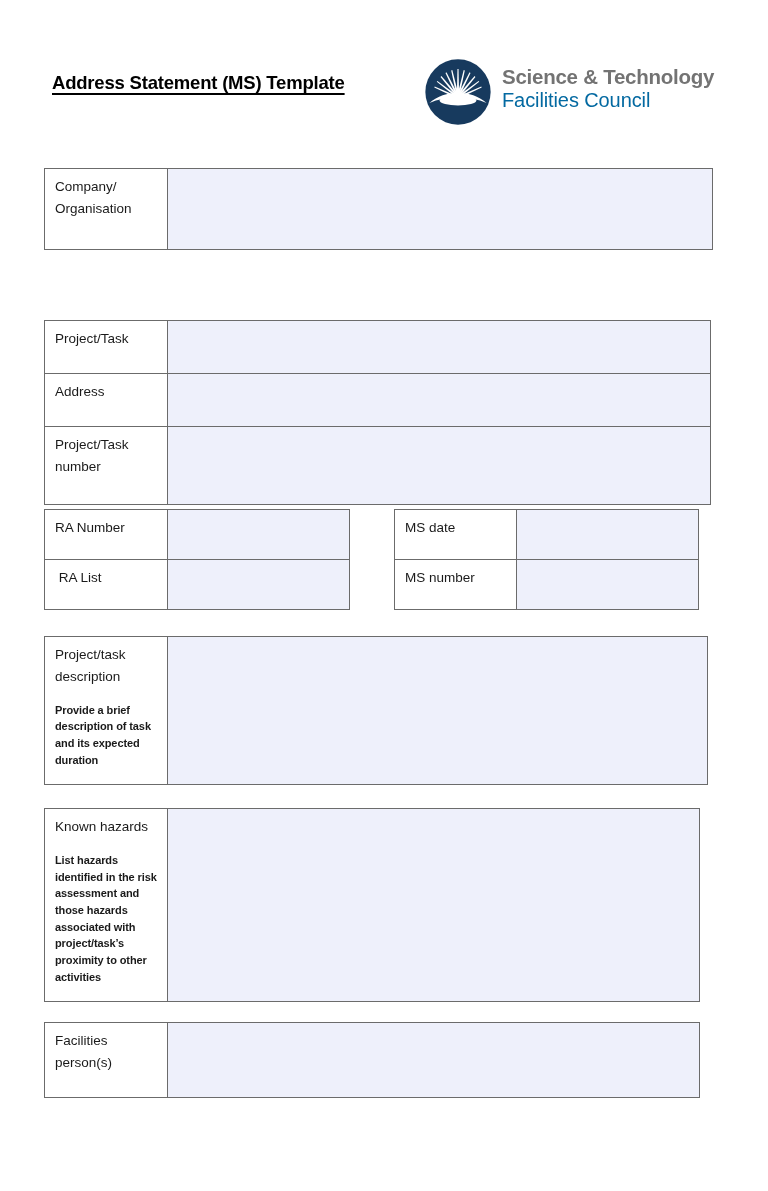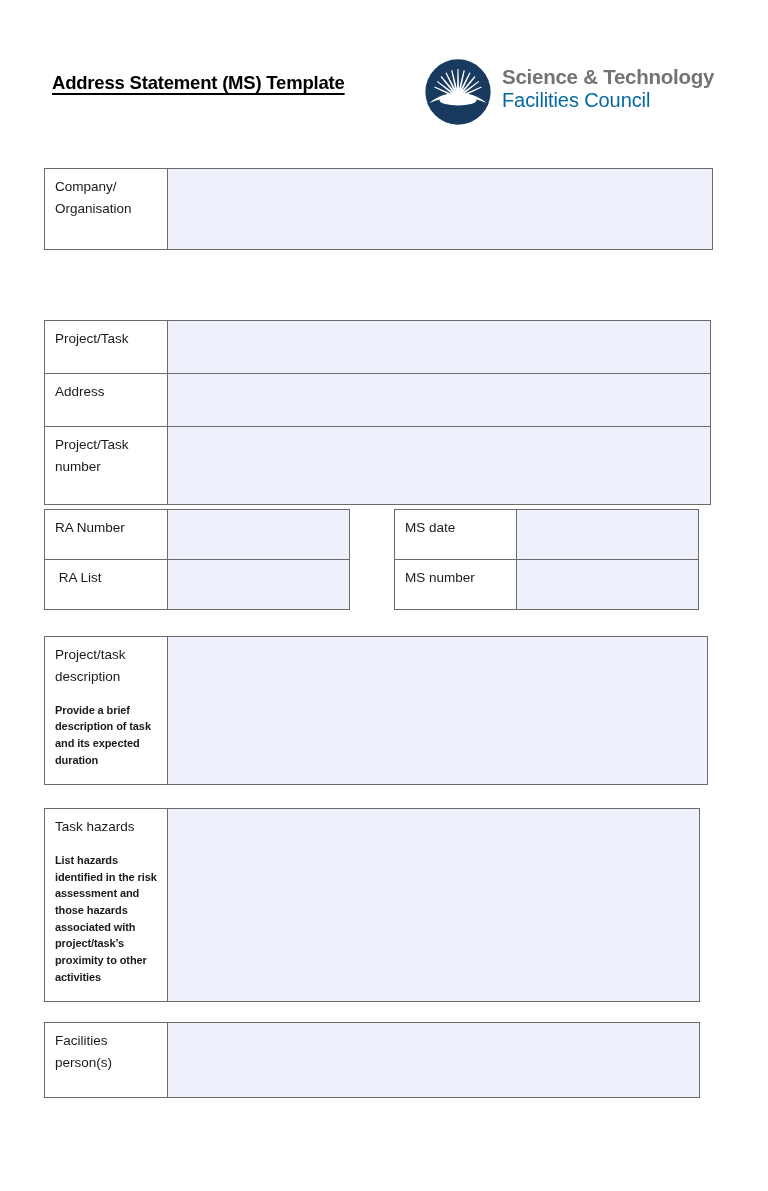--- a/index.html
+++ b/index.html
@@ -268,21 +268,21 @@
   </table>
 
   <table class="tbl" id="tbl-hazards">
     <colgroup>
         <col style="width:123px">
         <col>
       </colgroup>
     <tbody>
       <tr>
         <td class="label" style="height:161px">
-          <span class="lbl">Task hazards</span>
+          <span class="lbl">Known hazards</span>
           <span class="hint">List hazards identified in the risk assessment and those hazards associated with project/task’s proximity to other activities</span>
         </td>
         <td class="fill"></td>
       </tr>
     </tbody>
   </table>
 
   <table class="tbl" id="tbl-resp">
     <colgroup>
         <col style="width:123px">

